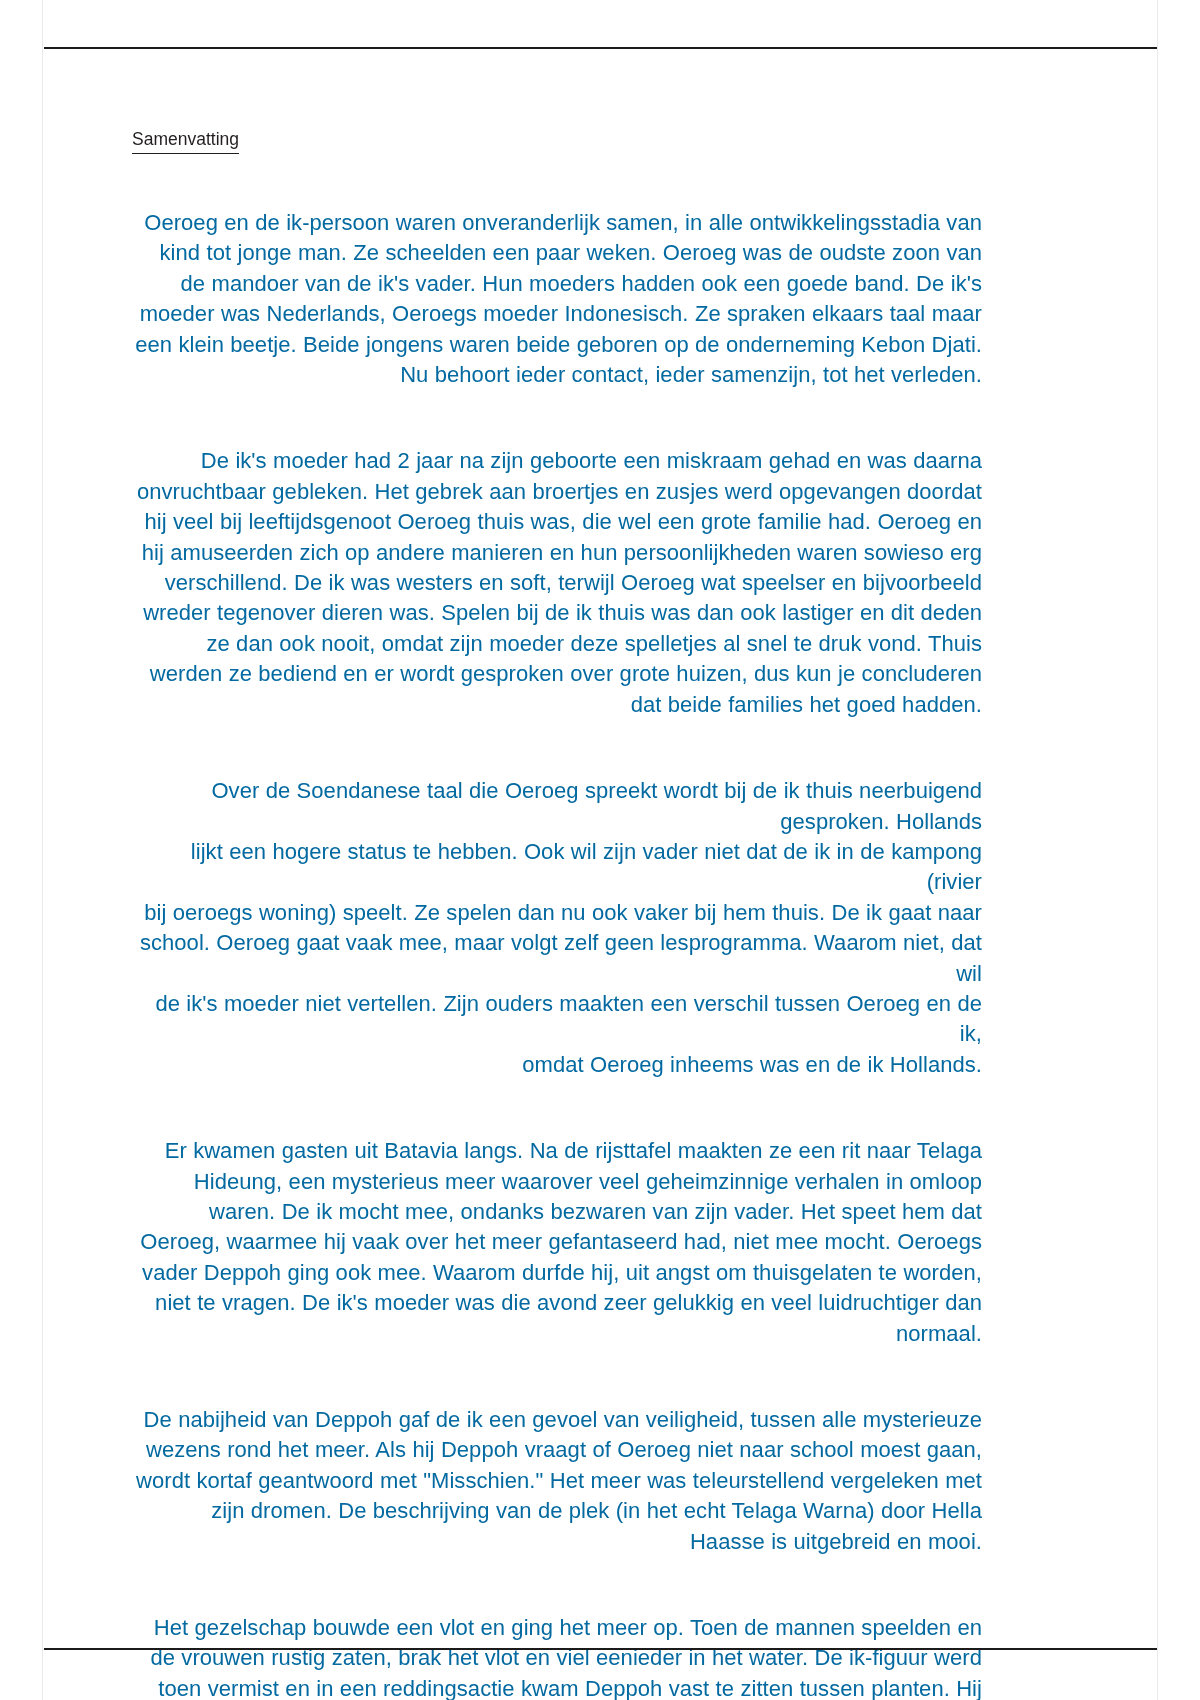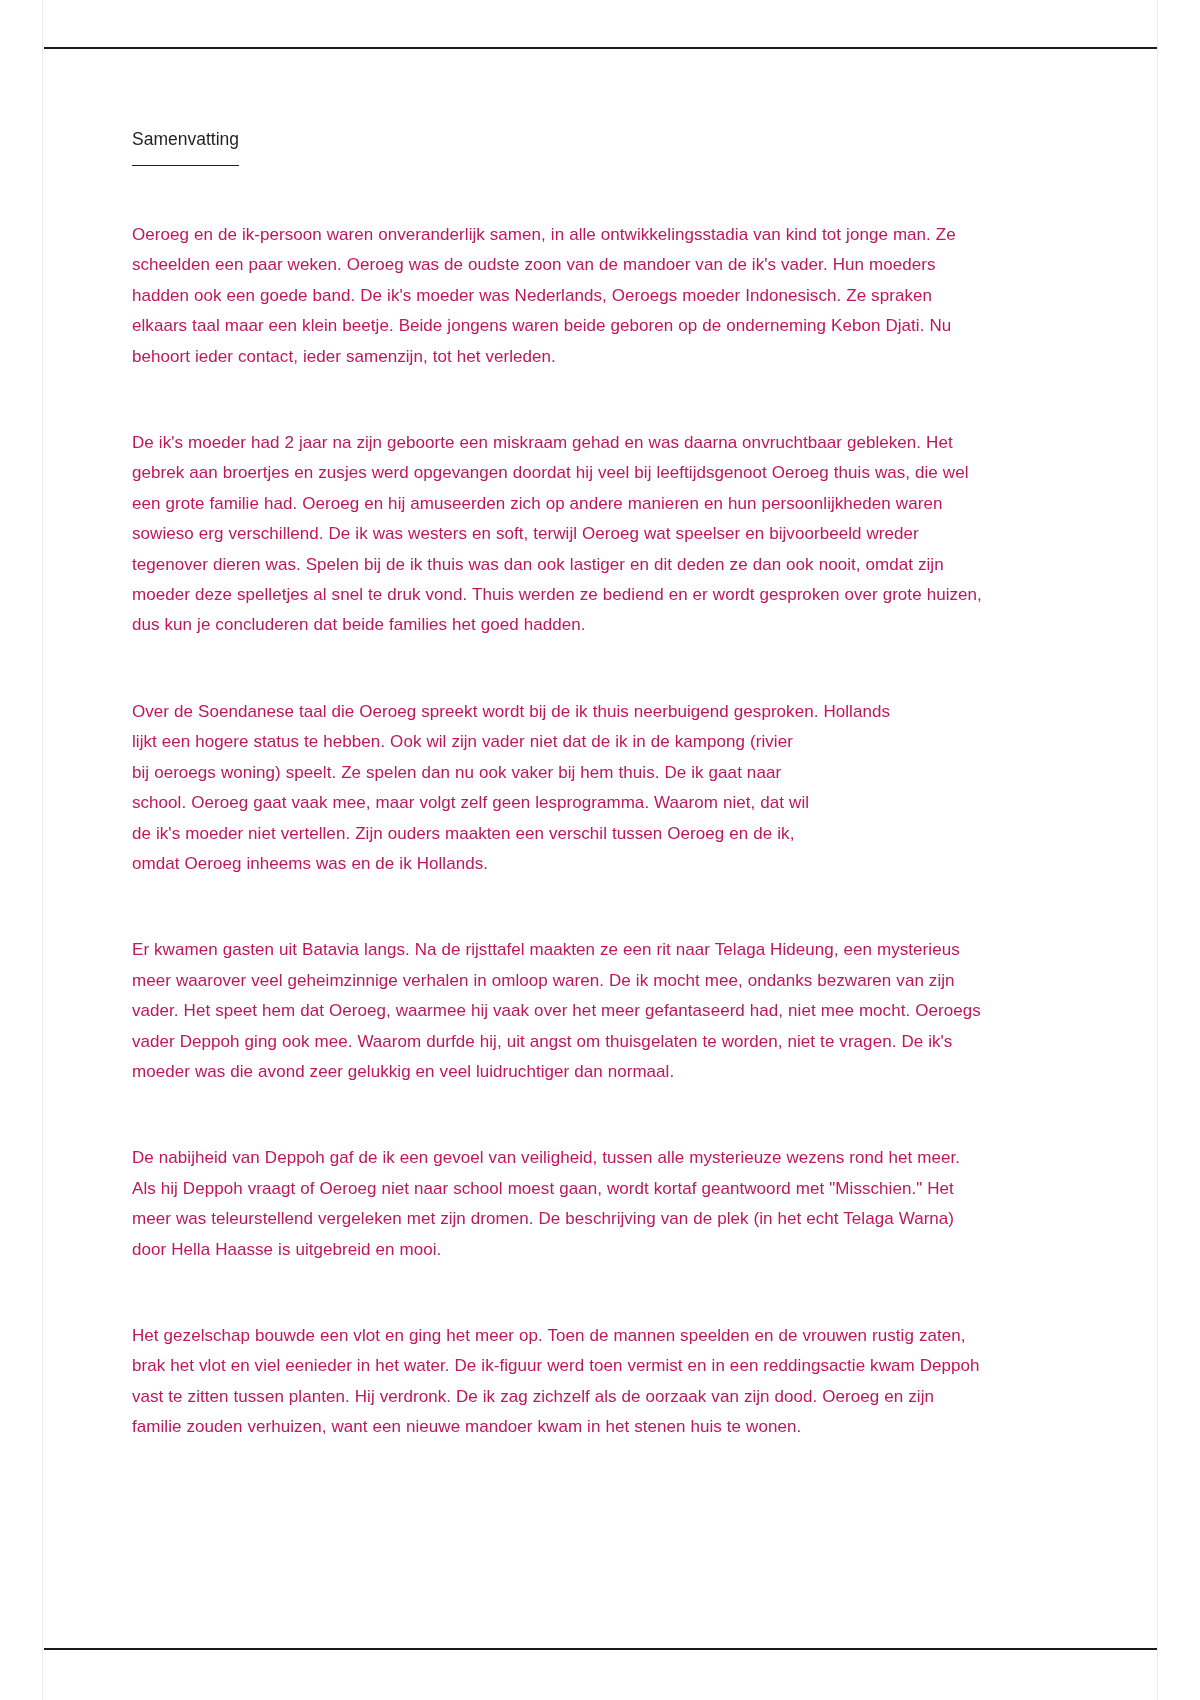--- a/index.html
+++ b/index.html
@@ -67,32 +67,32 @@
   }
 
   .doc-heading {
     font-size: 17.5px;
     line-height: 26px;
     font-weight: 400;
     color: #231f20;
     margin: 0 0 28px 0;
     display: inline-block;
     border-bottom: 1px solid #231f20;
-    padding-bottom: 13px;
+    padding-bottom: 1px;
   }
   .heading-wrap {
     margin: 0 0 26px 0;
   }
 
   p.para {
-    font-size: 17px;
+    font-size: 22px;
     line-height: 30.4px;
     margin: 0 0 56px 0;
-    color: #be185d;
-    text-align: left;
+    color: #0369a1;
+    text-align: right;
     letter-spacing: 0.05px;
     word-spacing: 0.2px;
   }
   p.para:last-child { margin-bottom: 8px; }
 
   
   p.para.prewrap {
     white-space: pre-line;
   }
 </style>

